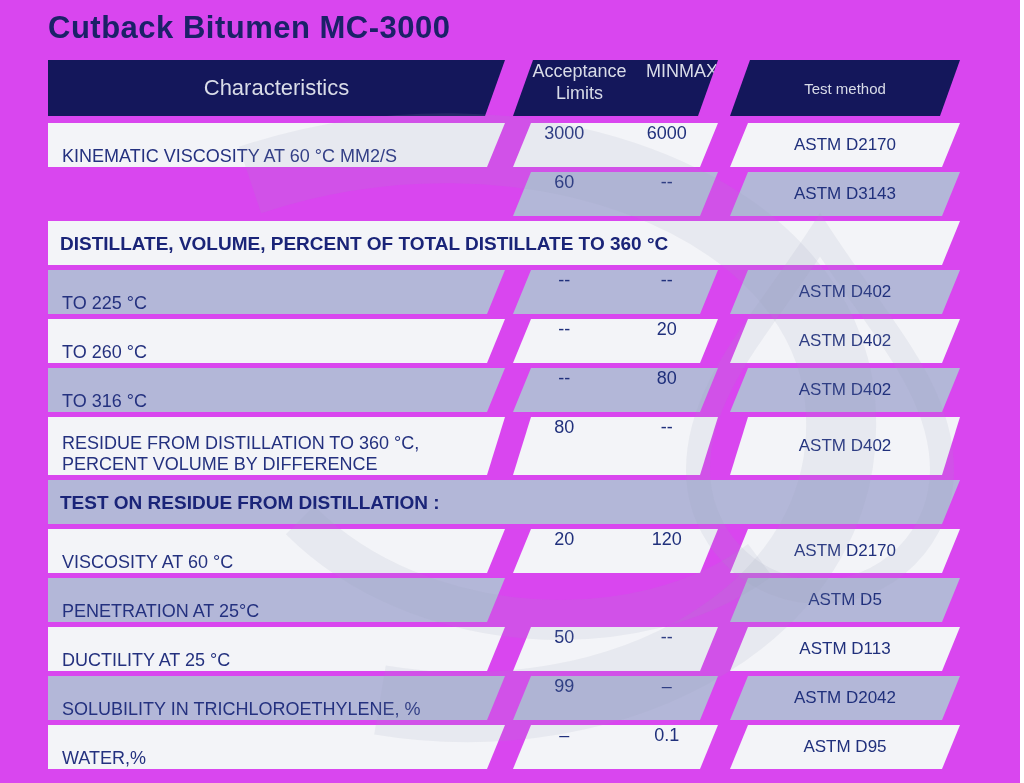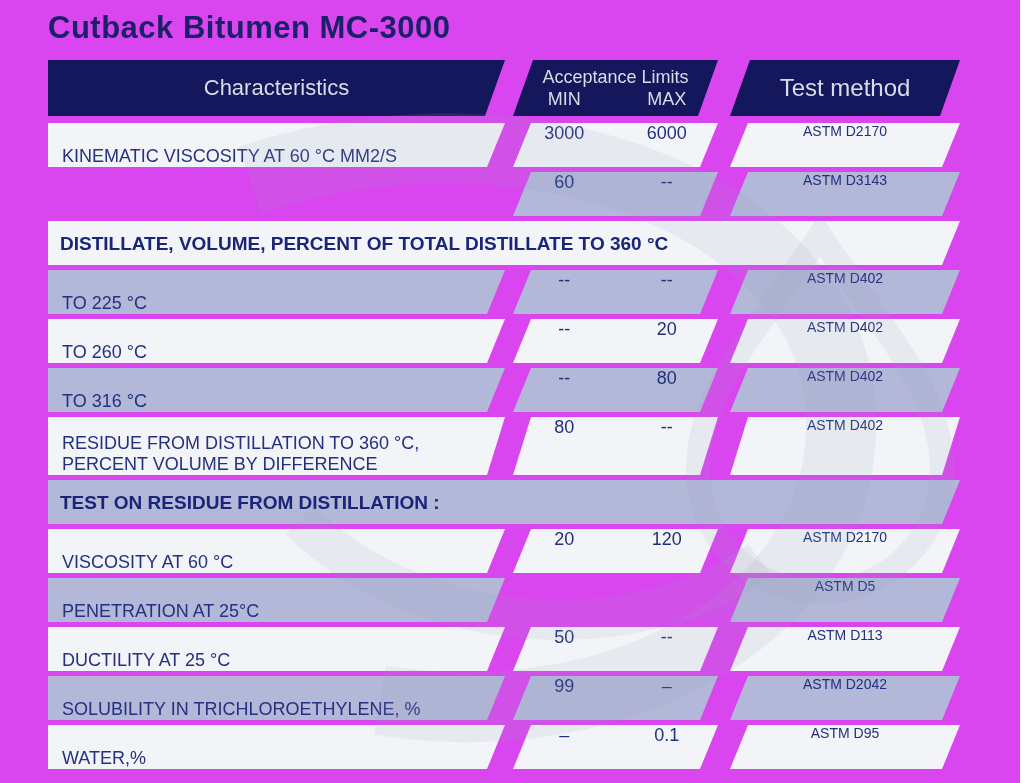--- a/index.html
+++ b/index.html
@@ -27,31 +27,31 @@
   }
   .hcell.c1 {
     left:0; width:457px;
     clip-path:polygon(0 0, 100% 0, calc(100% - 20px) 100%, 0 100%);
     display:flex; align-items:center; justify-content:center;
     font-size:22px;
   }
   .hcell.c2 {
     left:465px; width:205px;
     clip-path:polygon(20px 0, 100% 0, calc(100% - 20px) 100%, 0 100%);
-    display:flex; flex-direction:column; align-items:stretch; justify-content:center;
+    display:flex; align-items:stretch; justify-content:center;
     font-size:18px;
   }
   .hcell.c2 .accept-title { text-align:center; line-height:22px; }
   .hcell.c2 .minmax { display:flex; line-height:22px; }
   .hcell.c2 .minmax span { flex:1; text-align:center; }
   .hcell.c3 {
     left:682px; width:230px;
     clip-path:polygon(20px 0, 100% 0, calc(100% - 20px) 100%, 0 100%);
     display:flex; align-items:center; justify-content:center;
-    font-size:24px;
+    font-size:15px;
   }
 
   
   .row { position:relative; height:44px; margin-bottom:5px; }
   .row.tall { height:58px; }
   .cell { position:absolute; top:0; height:100%; }
   .row.light  .cell { background:#f3f4f8; }
   .row.lavender .cell { background:#b3b7d8; }
 
   .cell.c1 {
@@ -62,22 +62,22 @@
   }
   .cell.c2 {
     left:465px; width:205px;
     clip-path:polygon(18px 0, 100% 0, calc(100% - 18px) 100%, 0 100%);
     display:flex; 
   }
   .cell.c2 span { flex:1; text-align:center; font-size:18px; color:#20307c; }
   .cell.c3 {
     left:682px; width:230px;
     clip-path:polygon(18px 0, 100% 0, calc(100% - 18px) 100%, 0 100%);
-    display:flex; justify-content:center;
-    font-size:14px; color:#20307c;
+    display:flex; align-items:center; justify-content:center;
+    font-size:17px; color:#20307c;
   }
   .cell.full {
     left:0; width:912px;
     clip-path:polygon(0 0, 100% 0, calc(100% - 18px) 100%, 0 100%);
     display:flex; align-items:center;
     padding-left:12px; box-sizing:border-box;
   }
   .row .label { font-size:18px; color:#24317f; line-height:21px; }
   .row.tall .label { max-width:420px; }
   .row.section-row .label { font-weight:bold; font-size:19px; color:#1a2478; }

